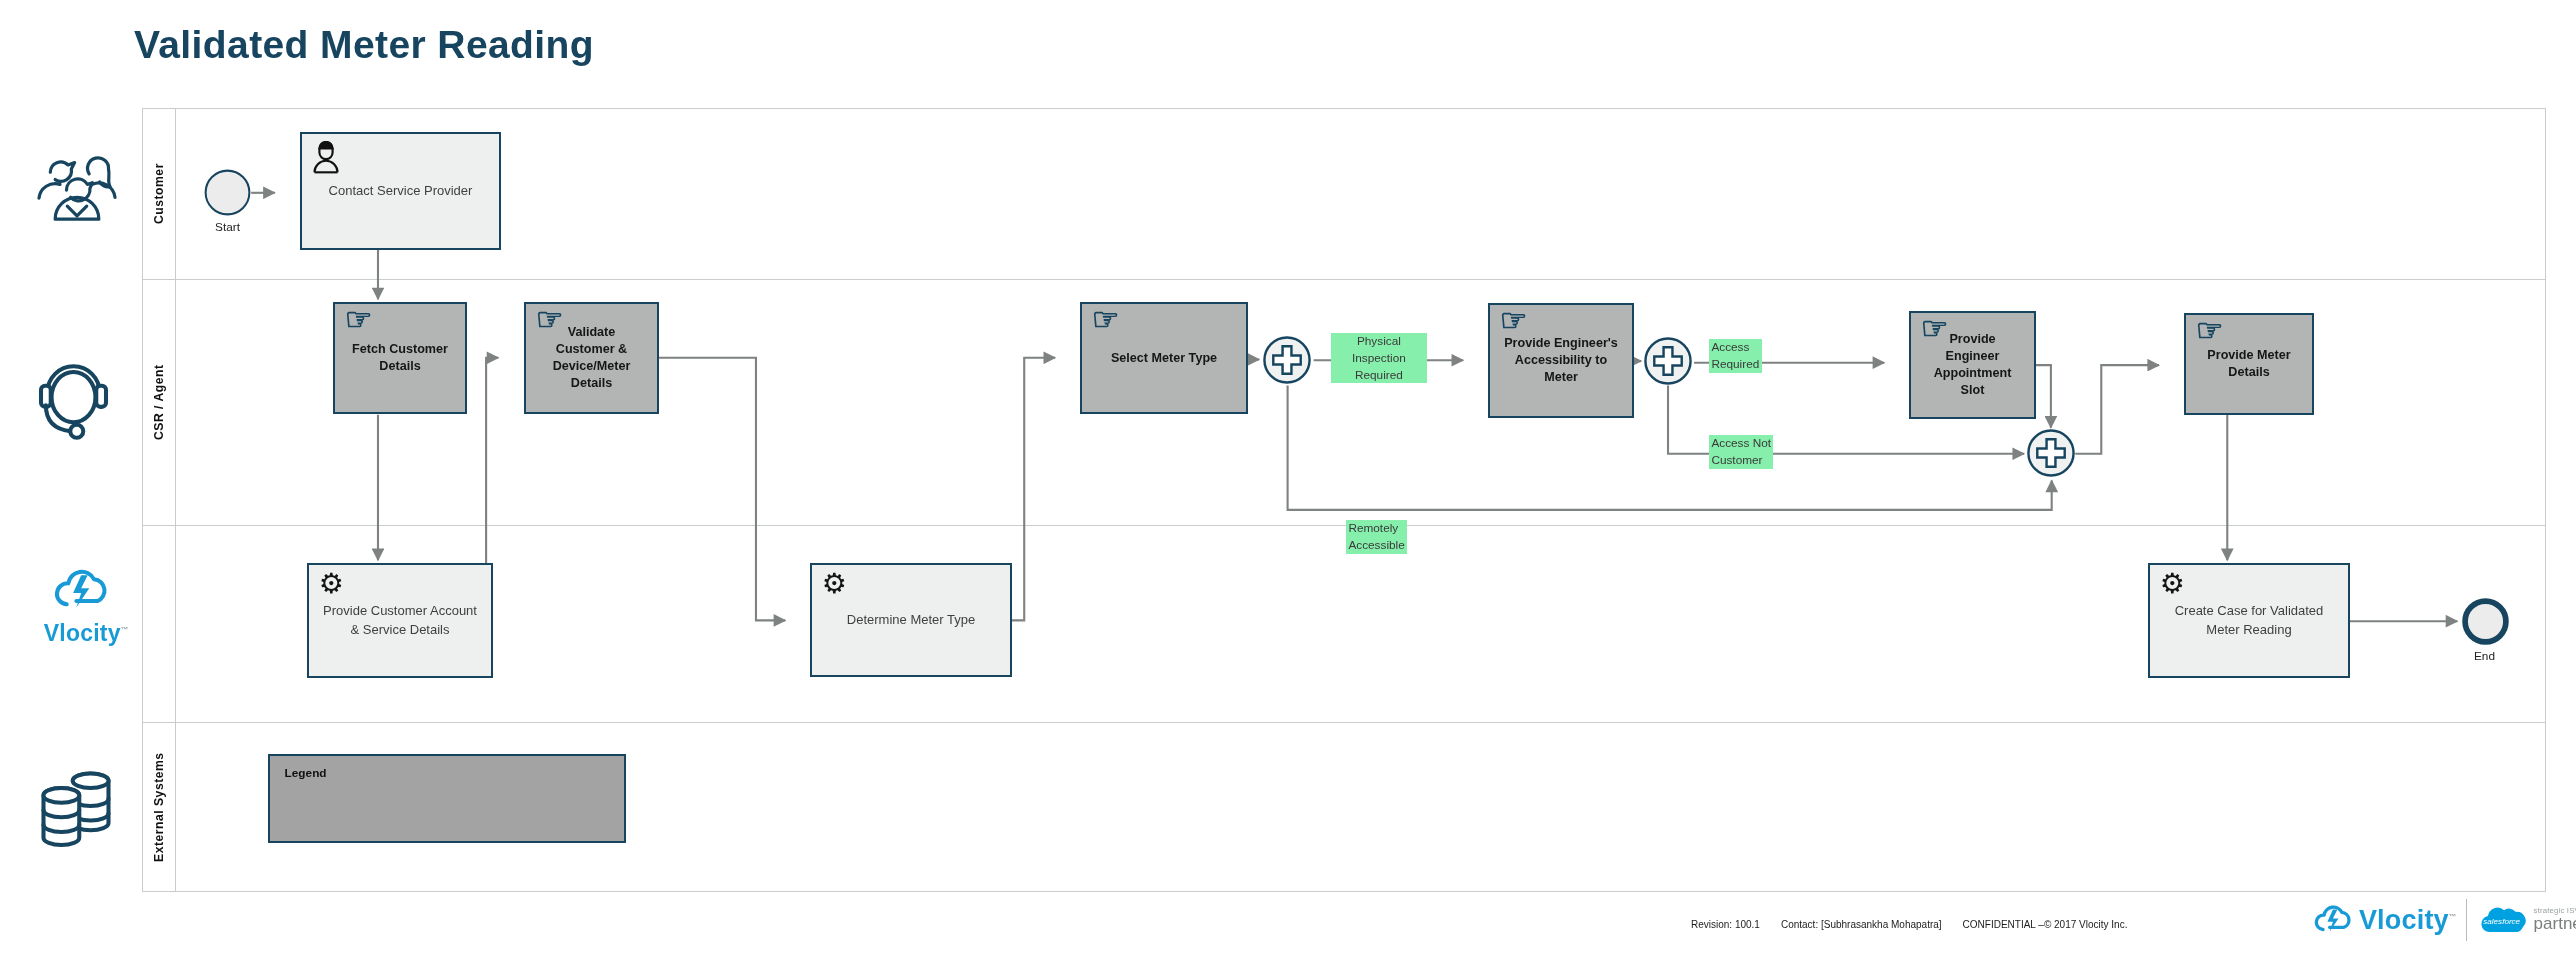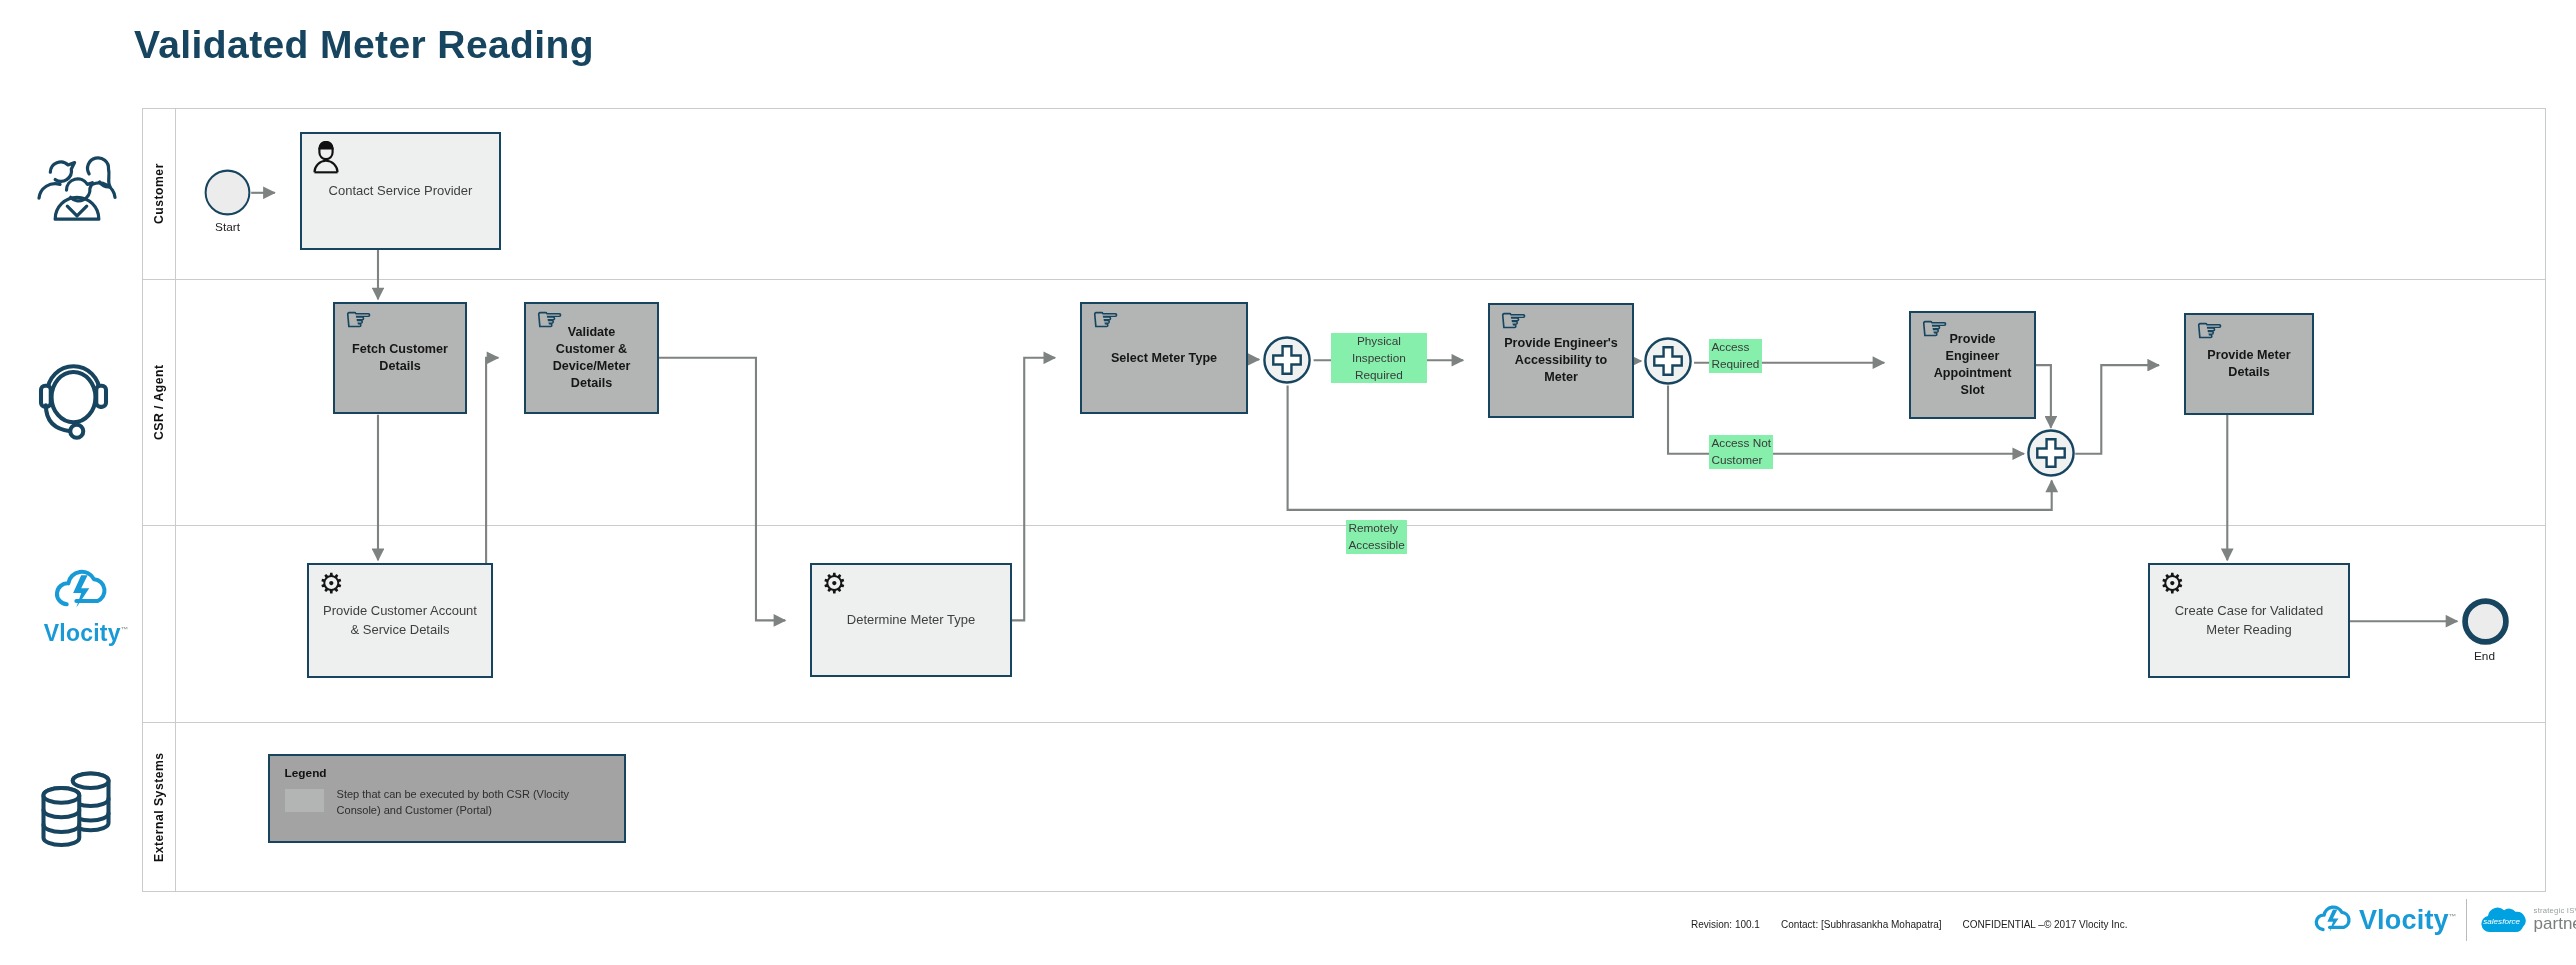--- a/index.html
+++ b/index.html
@@ -222,24 +222,20 @@
     <span class="corner-icon gear-glyph" style="top:4.9px;">⚙</span>
     <span>Determine Meter Type</span>
   </div>
   <div class="task light" style="left:2126px;top:563px;width:202px;height:115px;">
     <span class="corner-icon gear-glyph" style="top:4.9px;">⚙</span>
     <span>Create Case for Validated Meter Reading</span>
   </div>
 
   <div class="legend">
     <div class="legend-title">Legend</div>
-    <div class="legend-row">
-      <div class="legend-swatch"></div>
-      <div class="legend-text">Step that can be executed by both CSR (Vlocity Console) and Customer (Portal)</div>
-    </div>
   </div>
 
   <div class="footer-text">
     <span>Revision: 100.1</span>
     <span>Contact: [Subhrasankha Mohapatra]</span>
     <span>CONFIDENTIAL –© 2017 Vlocity Inc.</span>
   </div>
   <div class="footer-logos">
     <span style="margin-right:4.9px;">
       <svg width="41" height="36" viewBox="0 0 74 62" fill="none" stroke="#189ad6" stroke-width="6" stroke-linecap="round" stroke-linejoin="round">

